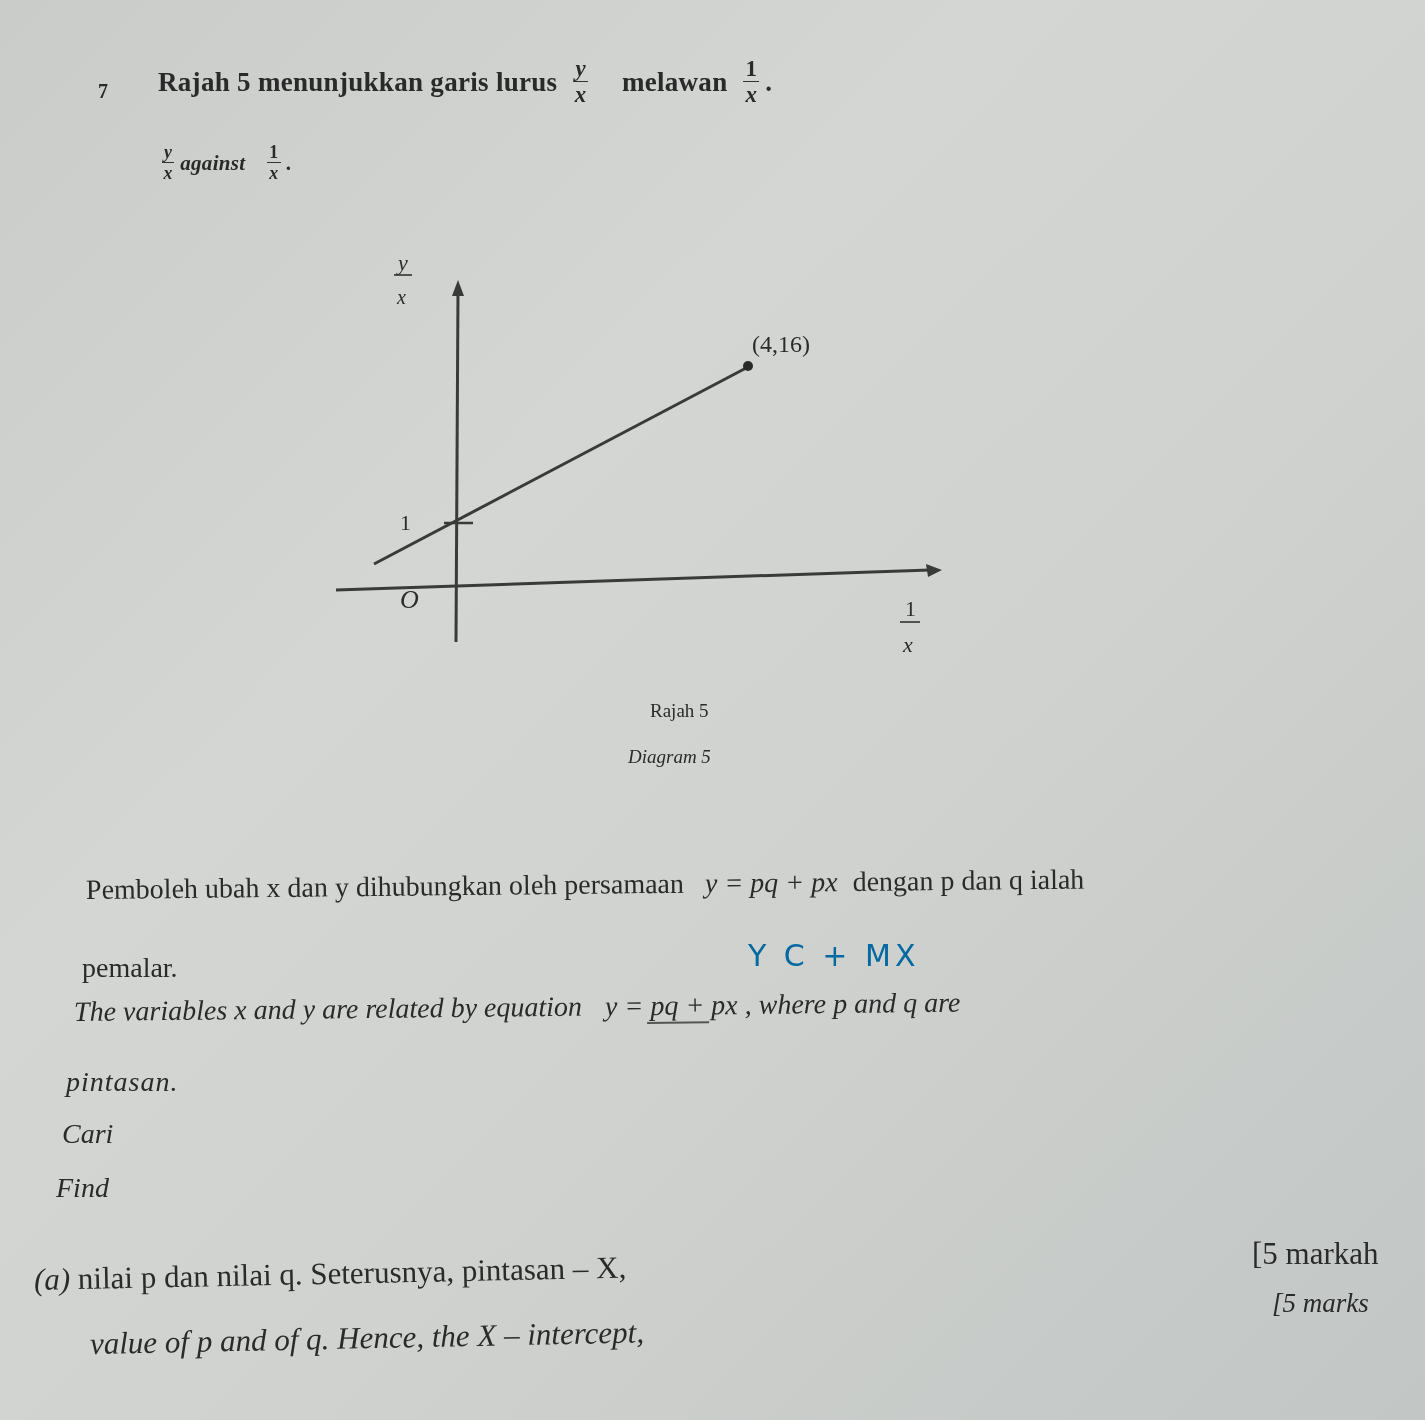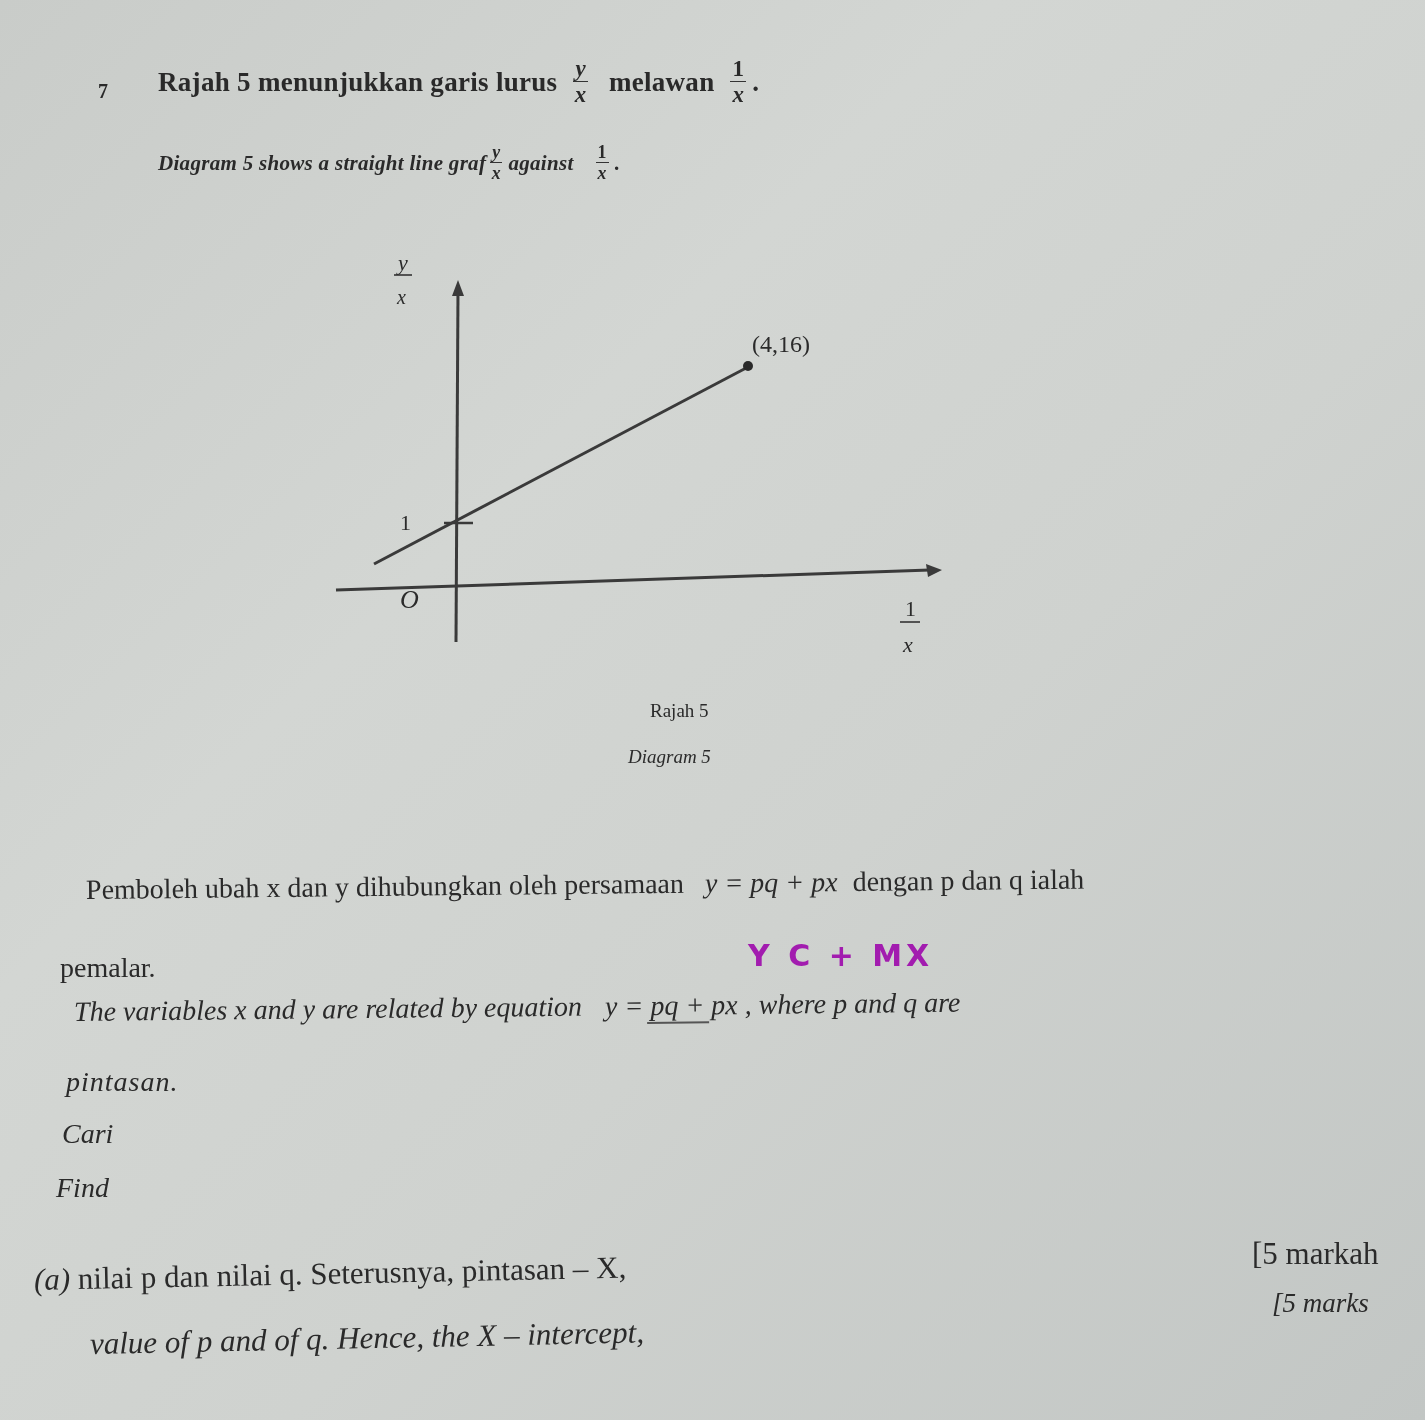--- a/index.html
+++ b/index.html
@@ -13,43 +13,42 @@
   .serif { font-family:"Liberation Serif","DejaVu Serif",serif; }
   .ital { font-style:italic; }
   .frac { display:inline-flex; flex-direction:column; align-items:center; vertical-align:middle; line-height:1; margin:0 6px; font-size:0.85em; }
   .frac .num { padding:0 2px; border-bottom:1.6px solid #333; }
   .frac .den { padding-top:2px; font-style:italic; }
   .q-num { font-size:20px; font-weight:bold; }
   .line1 { font-size:27px; font-weight:bold; letter-spacing:0.3px; }
   .line2 { font-size:21px; font-style:italic; font-weight:bold; letter-spacing:0.3px; }
   .caption { font-size:19px; }
   .body-text { font-size:28px; }
-  .handwriting { font-family:"DejaVu Sans", sans-serif; font-size:30px; color:#a21caf; letter-spacing:4px; font-weight:700; }
+  .handwriting { font-family:"DejaVu Sans", sans-serif; font-size:30px; color:#0369a1; letter-spacing:4px; font-weight:400; }
   svg text { font-family:"Liberation Serif","DejaVu Serif",serif; fill:#2b2b2b; }
 </style>
 </head>
 <body>
 
 <div class="abs q-num serif" style="left:98px; top:80px;">7</div>
 <div class="abs line1" style="left:158px; top:58px; display:flex; align-items:center;">
   <span>Rajah 5 menunjukkan garis lurus</span>
   <span class="frac" style="margin-left:16px;">
     <span class="num ital">y</span>
     <span class="den">x</span>
   </span>
-  <span style="margin-left:15px;text-align:center;">melawan</span>
+  <span style="margin-left:28px;text-align:center;">melawan</span>
   <span class="frac" style="margin-left:16px;">
     <span class="num">1</span>
     <span class="den">x</span>
   </span>
   <span>.</span>
 </div>
 
 <div class="abs line2" style="left:158px; top:144px; display:flex; align-items:center;">
-  <span>Diagram 5 shows a straight line graf</span>
   <span class="frac" style="margin-left:4px;">
     <span class="num ital">y</span>
     <span class="den">x</span>
   </span>
   <span style="margin-left:0;">against</span>
   <span class="frac" style="margin-left:22px;">
     <span class="num" style="font-style:normal;">1</span>
     <span class="den">x</span>
   </span>
   <span>.</span>
@@ -83,21 +82,21 @@
 </svg>
 
 <div class="abs caption" style="left:650px; top:700px;">Rajah 5</div>
 <div class="abs caption ital" style="left:628px; top:746px;">Diagram 5</div>
 
 <div class="abs body-text" style="left:86px; top:874px; transform:rotate(-0.6deg); transform-origin:left;">
   <span>Pemboleh ubah x dan y dihubungkan oleh persamaan</span>
   <span class="ital" style="margin-left:14px;">y = pq + px</span>
   <span style="margin-left:8px;">dengan p dan q ialah</span>
 </div>
-<div class="abs body-text" style="left:60px; top:952px;text-align:right;">pemalar.</div>
+<div class="abs body-text" style="left:82px; top:952px;text-align:right;">pemalar.</div>
 
 <div class="abs handwriting" style="left:748px; top:938px;">Y  C + MX</div>
 
 <div class="abs body-text ital" style="left:74px; top:996px; transform:rotate(-0.6deg); transform-origin:left;">
   <span>The variables x and y are related by equation</span>
   <span style="margin-left:16px; position:relative;">
     <span>y = pq + px</span>
     <span style="position:absolute; left:42px; top:32px; width:62px; height:2px; background:#555;"></span>
   </span>
   <span>, where p and q are</span>

